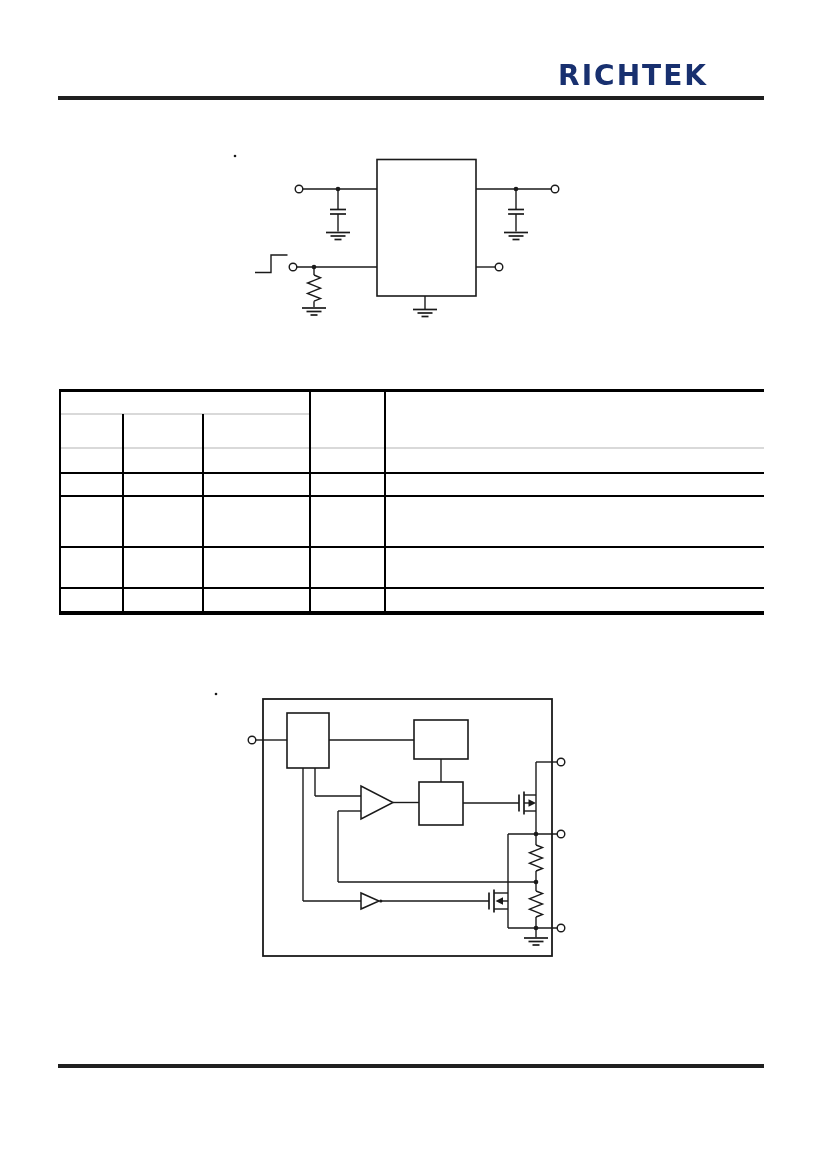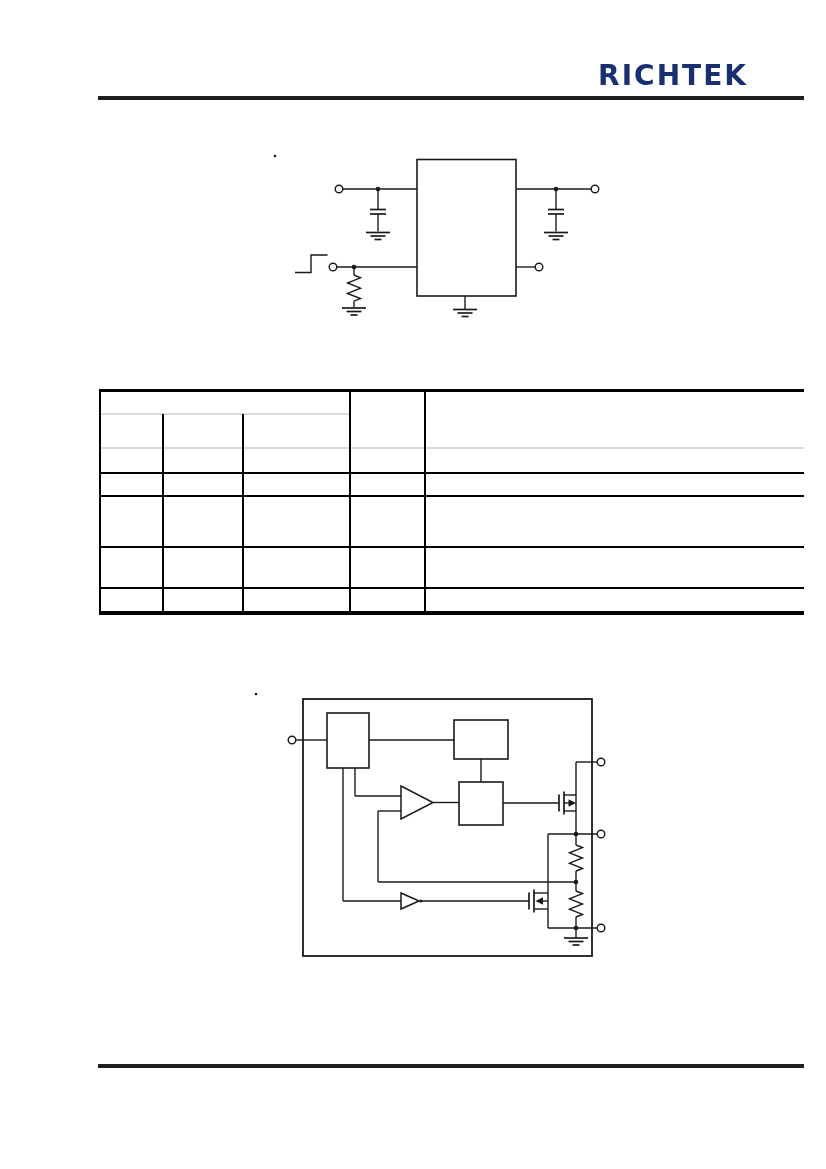--- a/index.html
+++ b/index.html
@@ -4,21 +4,21 @@
 <style>
   :root{
     --navy:#18306f;
     --rule:#1f1f1f;
     --line:#1a1a1a;
     --faint:#d9d9d9;
     --bg:#ffffff;
   }
   html,body{margin:0;padding:0;background:#fff;}
   .page{position:relative;width:764px;height:1169px;background:var(--bg);
-        font-family:"Liberation Sans",sans-serif;overflow:hidden;margin-left:40px;}
+        font-family:"Liberation Sans",sans-serif;overflow:hidden;}
   .logo{position:absolute;top:62px;right:56px;font-family:"DejaVu Sans",sans-serif;
         font-weight:bold;font-size:28px;letter-spacing:2px;color:var(--navy);
         line-height:1;white-space:nowrap;}
   .rule{position:absolute;left:58px;width:720px;height:4px;background:var(--rule);}
   .rule.header{top:96px;}
   .rule.footer{top:1064px;}
   svg.overlay{position:absolute;left:0;top:0;width:826px;height:1169px;display:block;}
   
   .w{stroke:var(--line);stroke-width:1.4;fill:none;}
   .bx{stroke:var(--line);stroke-width:1.6;fill:none;}

